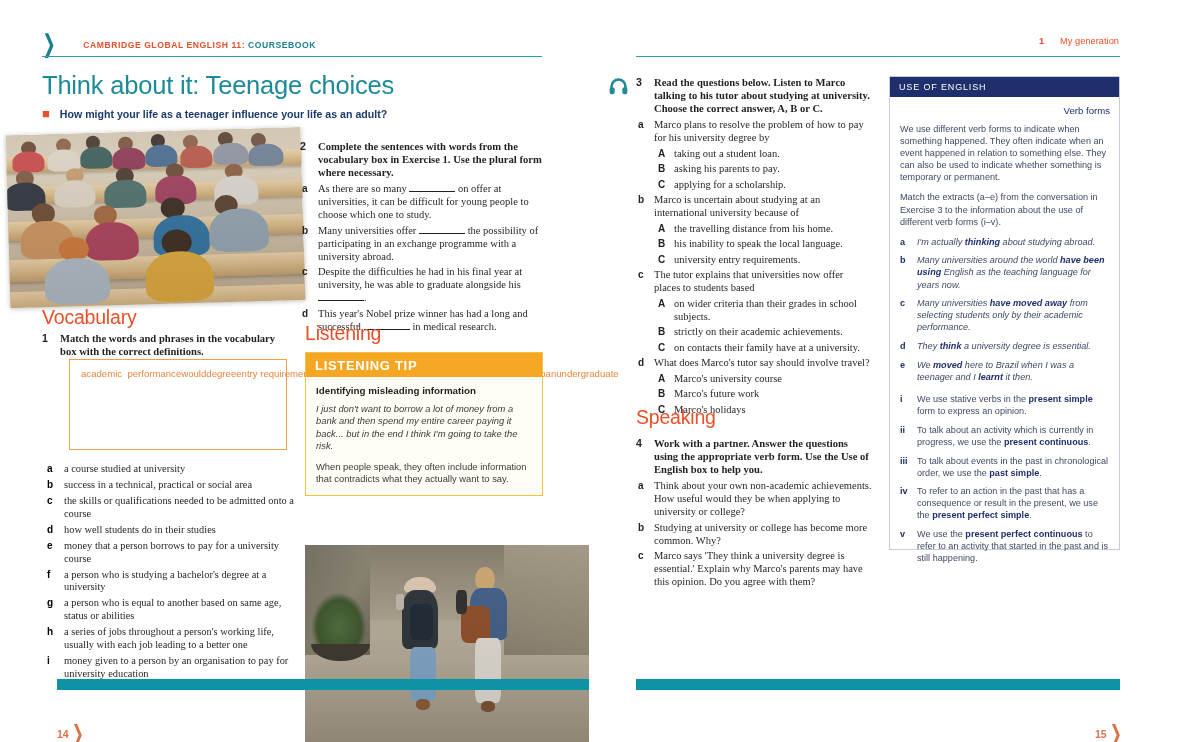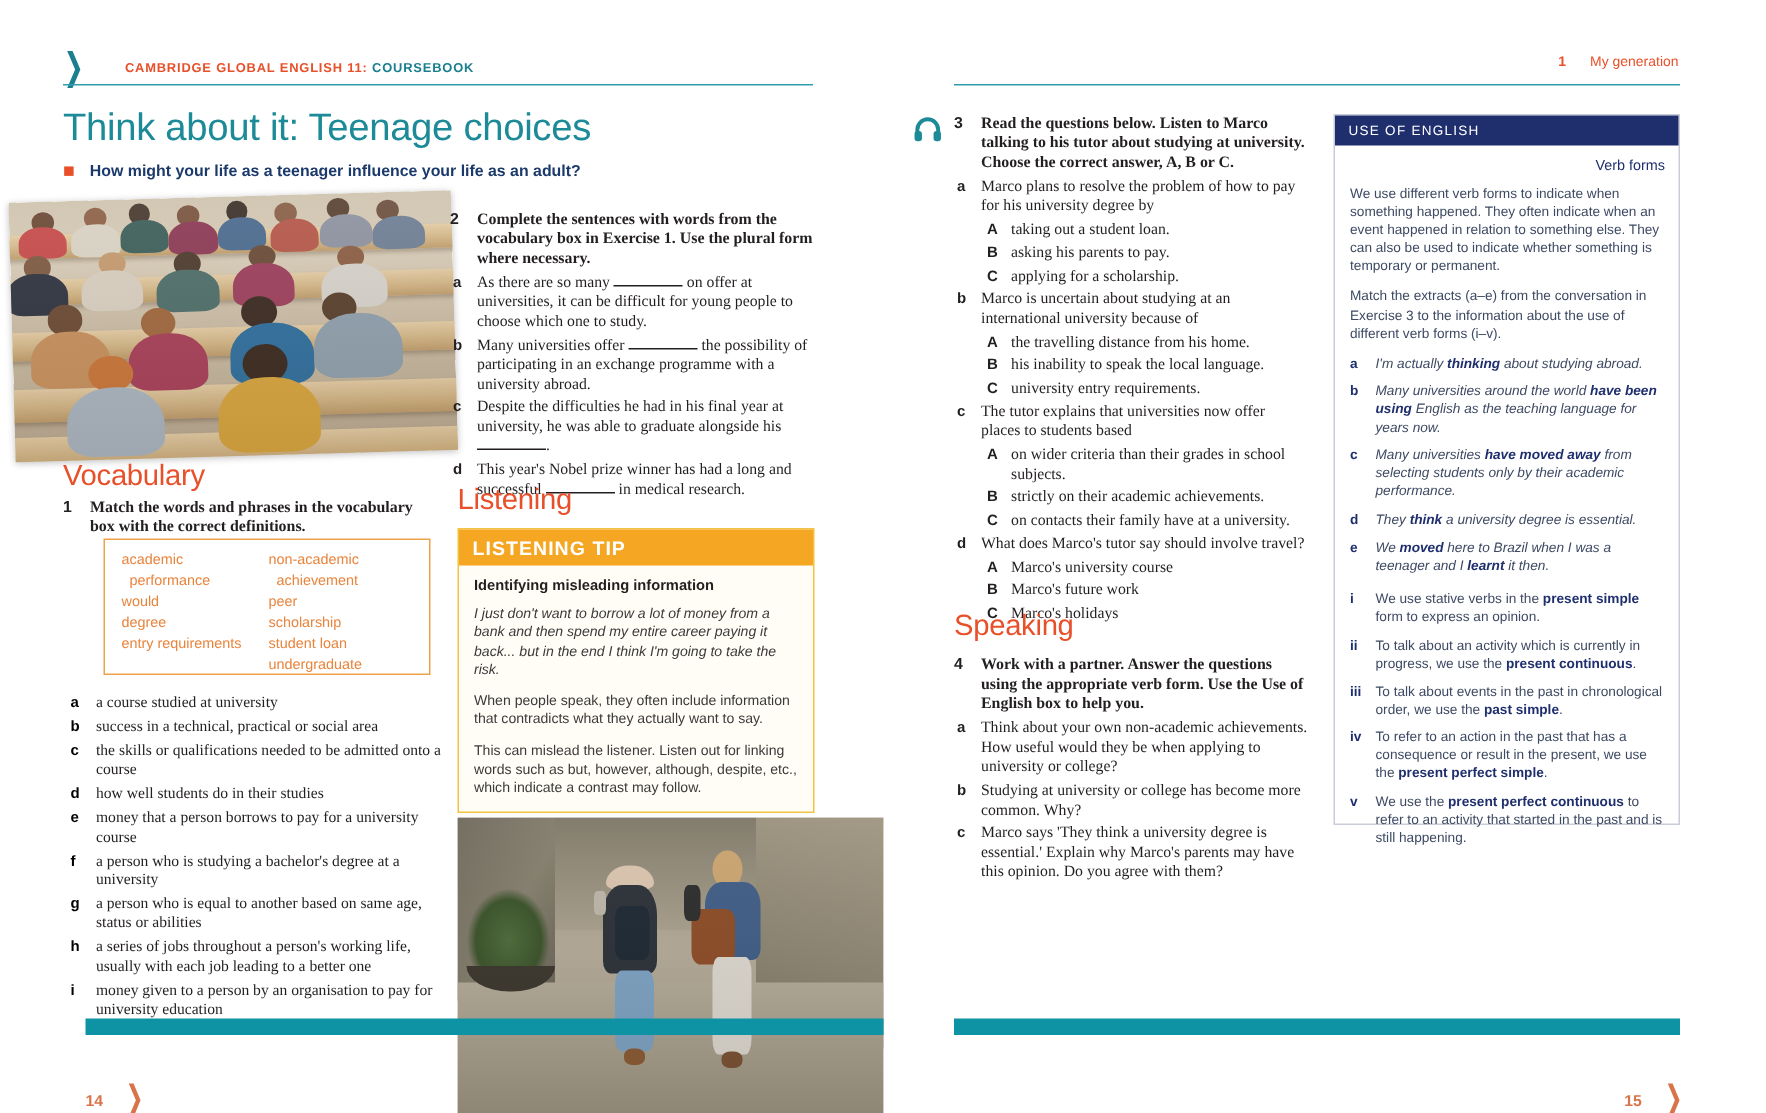--- a/index.html
+++ b/index.html
@@ -124,21 +124,21 @@
   }
   .opt-text { font-size: 10.5px; line-height: 13px; font-family: "Liberation Serif", serif; }
   .blank { border-bottom: 1px solid #231f20; display: inline-block; width: 46px; }
 
   
   .vocab-box {
     position: absolute; left: 69px; top: 359px; width: 218px; height: 91px;
     border: 1.3px solid #eda24a; padding: 7px 11px 6px 11px;
     display: flex; justify-content: space-between;
   }
-  .vocab-col { display: flex; flex-direction: column; }
+  .vocab-col { display: flex; }
   .vocab-word {
     color: #e8843c; font-size: 9.6px; line-height: 14px;
     font-family: "Liberation Sans", sans-serif; white-space: pre;
   }
   .vocab-col-r { width: 96px; }
 
   
   .deflist { position: absolute; left: 42px; top: 463px; width: 255px; }
   .def-row { display: flex; align-items: flex-start; margin-bottom: 3.2px; }
   .def-letter {
@@ -196,21 +196,21 @@
     font-size: 9.1px; line-height: 12.1px; color: #3e4a63;
     font-family: "Liberation Sans", sans-serif;
   }
   .uoe-val.italic { font-style: italic; }
   .uoe-val b { color: #1f2f6e; }
 
   
   .foot-bar { position: absolute; height: 11px; background: #0e93a5; }
   .foot-bar-l { left: 57px; top: 679px; width: 532px; }
   .foot-bar-r { left: 636px; top: 679px; width: 484px; }
-  .folio { position: absolute; top: 726px; display: flex; align-items: center; gap: 14px; }
+  .folio { position: absolute; top: 726px; display: flex; align-items: center; gap: 2px; }
   .folio-l { left: 57px; }
   .folio-r { right: 55px; }
   .folio-num { color: #d9744a; font-size: 10.5px; font-weight: 700; }
   .folio-chev {
     color: #d9744a; font-size: 16px; line-height: 1;
     transform: scaleY(1.4) scaleX(.9); display: inline-block;
   }
 
   
   .hp-icon { position: absolute; left: 609px; top: 78px; width: 19px; height: 17px; }
@@ -377,21 +377,20 @@
         </div>
     </div>
 
     <div class="sec-h" style="left:305px; top:322px;">Listening</div>
     <div class="tipbox">
       <div class="tip-head">LISTENING TIP</div>
       <div class="tip-body">
         <div class="tip-title">Identifying misleading information</div>
         <div class="tip-p italic">I just don't want to borrow a lot of money from a bank and then spend my entire career paying it back... but in the end I think I'm going to take the risk.</div>
         <div class="tip-p">When people speak, they often include information that contradicts what they actually want to say.</div>
-        <div class="tip-p">This can mislead the listener. Listen out for linking words such as but, however, although, despite, etc., which indicate a contrast may follow.</div>
       </div>
     </div>
 
     <div class="photo photo-street">
       <div class="st-bg"></div>
       <div class="st-far"></div>
       <div class="st-wall-l"></div>
       <div class="st-wall-r"></div>
       <div class="st-ground"></div>
       <div class="st-plant"></div>

